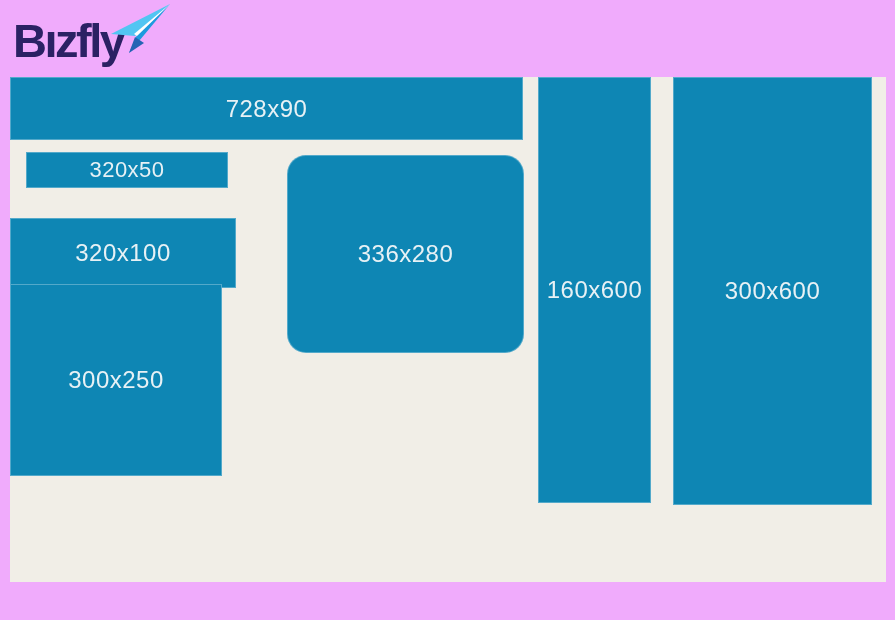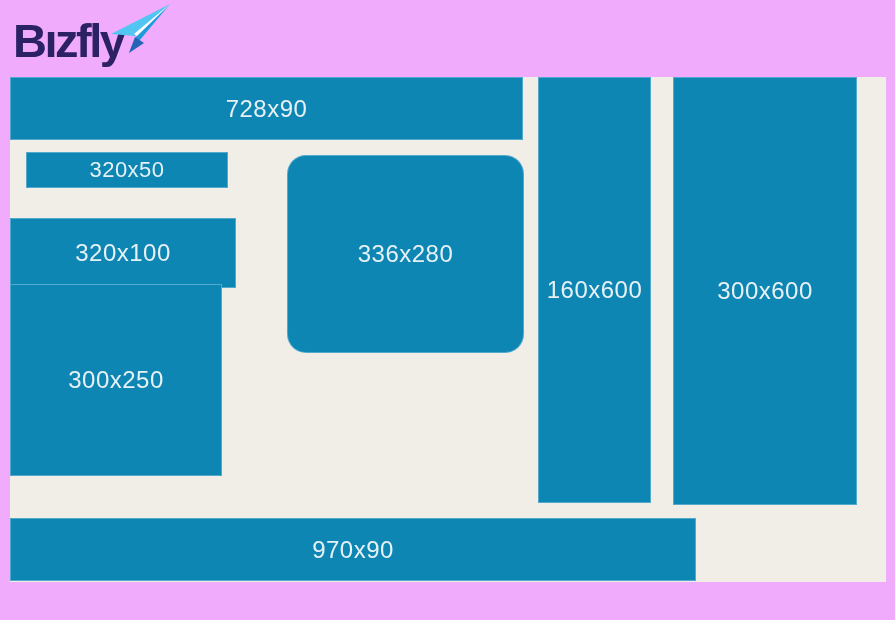--- a/index.html
+++ b/index.html
@@ -63,21 +63,21 @@
     letter-spacing: 0.5px;
     white-space: nowrap;
   }
   .b728    { left: 0;   top: 0;   width: 513px; height: 63px; }
   .b320a   { left: 16px;   top: 75px;  width: 202px; height: 36px; }
   .b320a .lbl { font-size: 22px; }
   .b320b   { left: 0;   top: 124px; width: 226px; height: 70px; margin-top: 17px; }
   .b300250 { left: 0;   top: 207px; width: 212px; height: 192px; }
   .b336280 { left: 277px; top: 78px;  width: 237px; height: 198px; border-radius: 19px; }
   .b160600 { left: 528px; top: 0;   width: 113px; height: 426px; text-align: center; }
-  .b300600 { left: 663px; top: 0;   width: 184px; height: 428px; }
+  .b300600 { left: 663px; top: 0;   width: 199px; height: 428px; }
   .b970    { left: 0;   top: 441px; width: 686px; height: 63px; }
 </style>
 </head>
 <body>
 
 <div class="stage">
 
   <div class="logo">
     <div class="logo-text">
       <span>B</span><span class="iwrap"><span>ı</span></span><span>zfly</span>
@@ -113,18 +113,15 @@
     </div>
 
     <div class="blk b160600">
       <span class="lbl">160x600</span>
     </div>
 
     <div class="blk b300600">
       <span class="lbl">300x600</span>
     </div>
 
-    <div class="blk b970">
-      <span class="lbl">970x90</span>
-    </div>
 
   </div>
 </div>
 
 </body></html>

